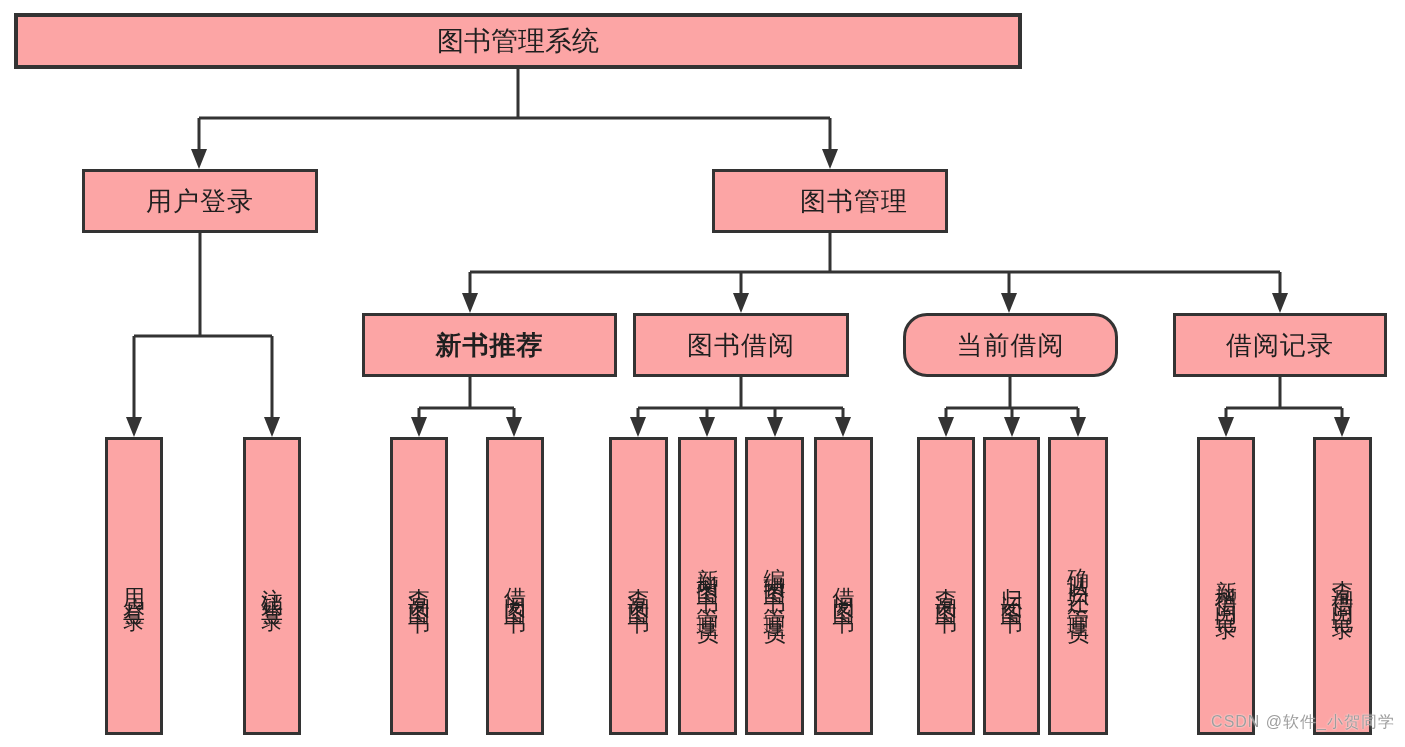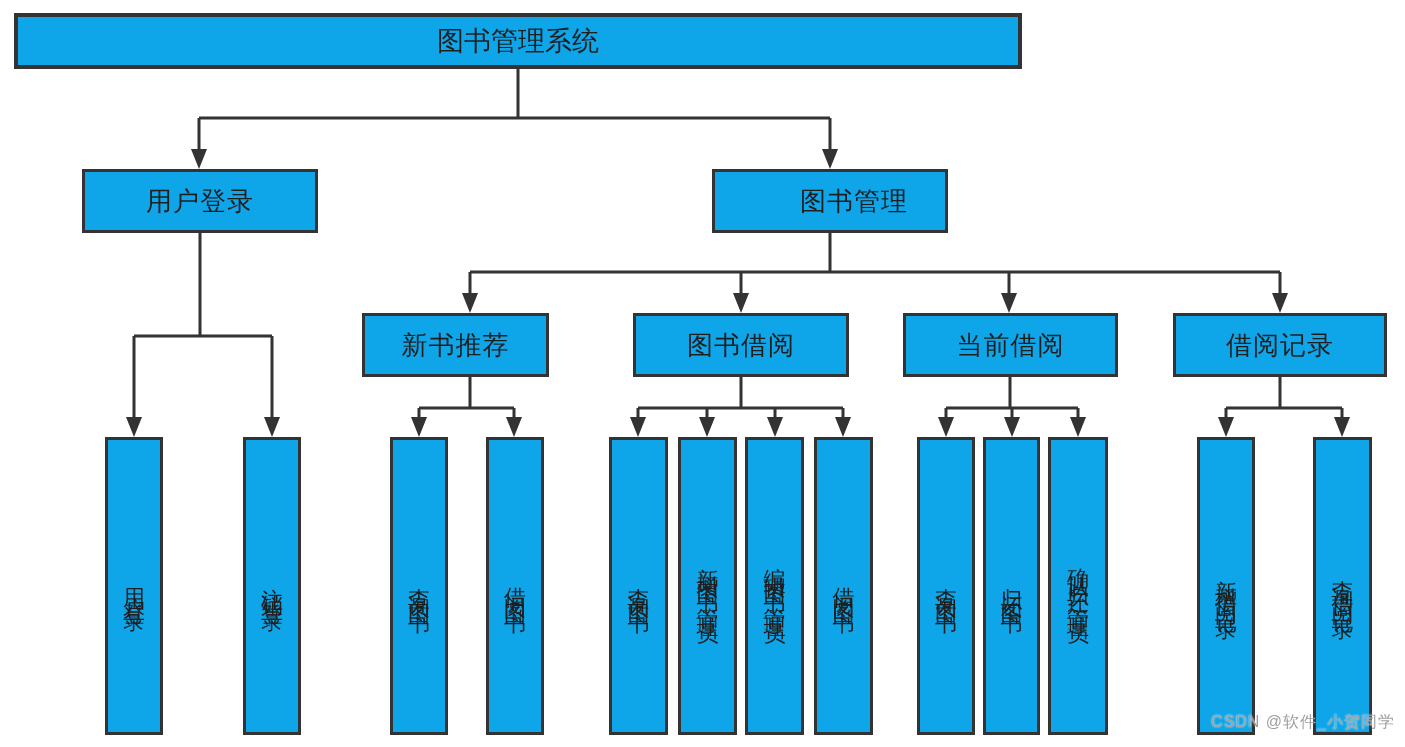--- a/index.html
+++ b/index.html
@@ -14,21 +14,21 @@
   }
   .wires {
     position: absolute;
     left: 0; top: 0;
     width: 1405px; height: 747px;
     z-index: 1;
   }
   .box {
     position: absolute;
     box-sizing: border-box;
-    background: #0ea5e9;
+    background: #fca5a5;
     border: 3px solid #333333;
     display: flex;
     align-items: center;
     justify-content: center;
     z-index: 2;
     white-space: nowrap;
   }
   .box.root { border-width: 4px; font-size: 27px; }
   .box.hnode { font-size: 26px; letter-spacing: 1px; }
   .box.leaf { font-size: 22px; }
@@ -85,23 +85,23 @@
       <polygon points="1218,417 1234,417 1226,437"></polygon>
       <polygon points="1334,417 1350,417 1342,437"></polygon>
     </g>
   </svg>
 
   <div class="box root" style="left:14px; top:13px; width:1008px; height:56px;">图书管理系统</div>
 
   <div class="box hnode" style="left:82px; top:169px; width:236px; height:64px;">用户登录</div>
   <div class="box hnode" style="left:712px; top:169px; width:236px; height:64px;padding-left:48px;">图书管理</div>
 
-  <div class="box hnode" style="left:362px; top:313px; width:187px; height:64px;">新书推荐</div>
+  <div class="box hnode" style="left:362px; top:313px; width:255px; height:64px;font-weight:bold;">新书推荐</div>
   <div class="box hnode" style="left:633px; top:313px; width:216px; height:64px;">图书借阅</div>
-  <div class="box hnode" style="left:903px; top:313px; width:215px; height:64px;">当前借阅</div>
+  <div class="box hnode" style="left:903px; top:313px; width:215px; height:64px;border-radius:24px;">当前借阅</div>
   <div class="box hnode" style="left:1173px; top:313px; width:214px; height:64px;">借阅记录</div>
 
   <div class="box leaf" style="left:105px; top:437px; width:58px; height:298px;">
     <span class="vtext">用户登录</span>
   </div>
   <div class="box leaf" style="left:243px; top:437px; width:58px; height:298px;">
     <span class="vtext">注销登录</span>
   </div>
 
   <div class="box leaf" style="left:390px; top:437px; width:58px; height:298px;">

